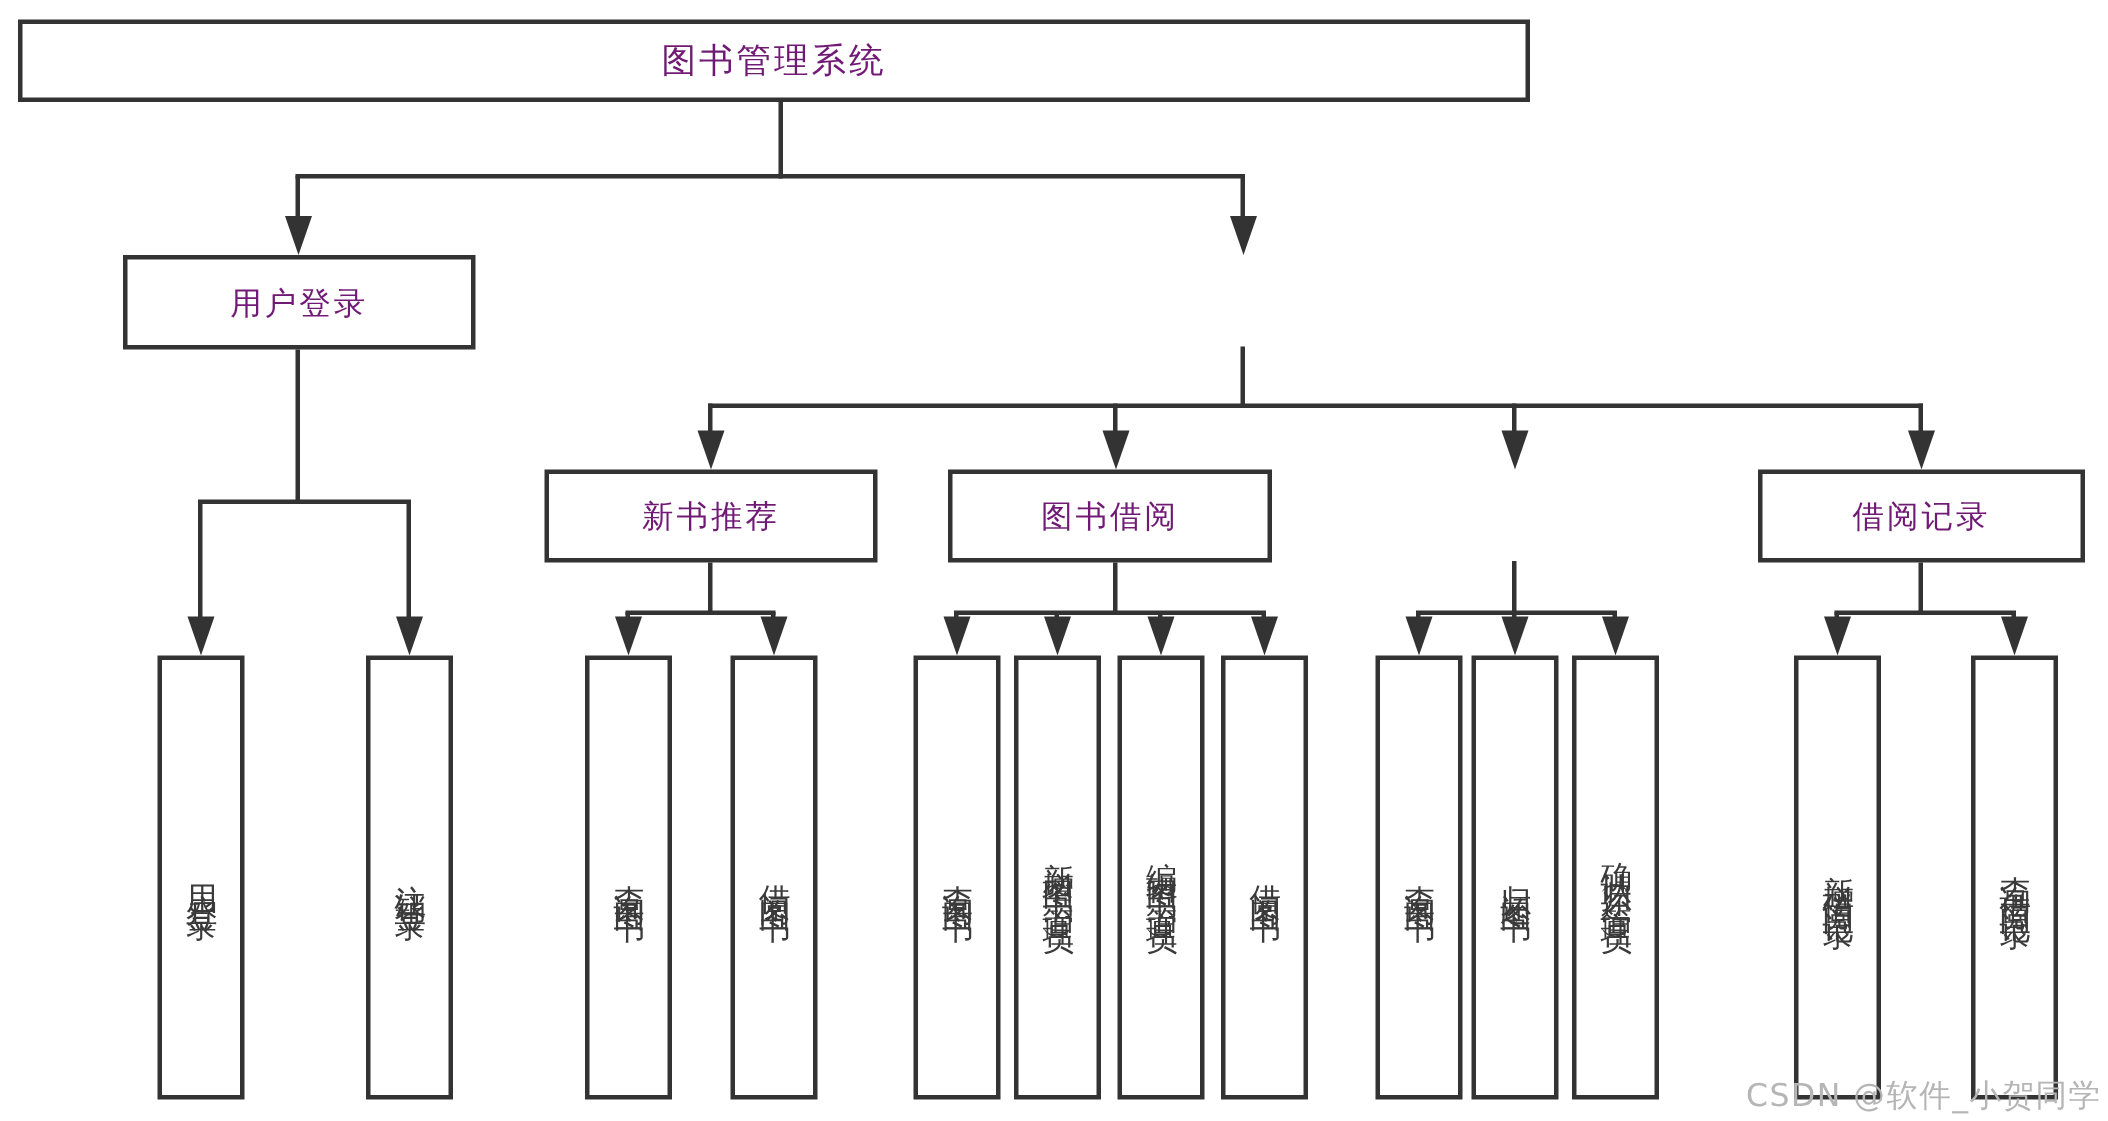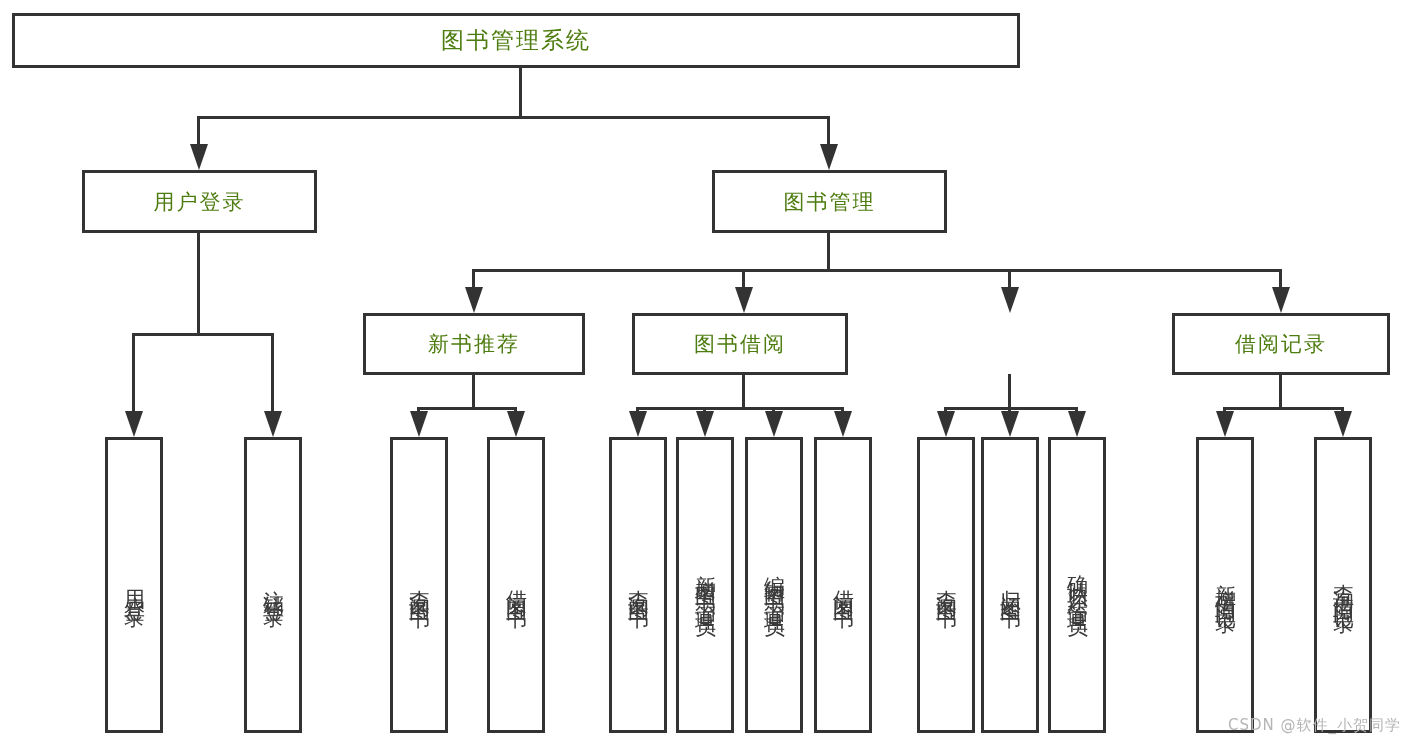--- a/index.html
+++ b/index.html
@@ -20,21 +20,21 @@
     background: #ffffff;
     border: 3px solid #333333;
     box-sizing: border-box;
     display: flex;
     align-items: center;
     justify-content: center;
     z-index: 2;
   }
   .h-label {
     font-size: 21px;
-    color: #4d7c0f;
+    color: #701a75;
     letter-spacing: 2px;
     white-space: nowrap;
   }
   .root-size { font-size: 23px; }
   .v-label {
     writing-mode: vertical-lr;
     text-orientation: mixed;
     font-size: 21px;
     color: #3a3a3a;
     letter-spacing: 6px;
@@ -55,21 +55,21 @@
     height: 0;
     border-left: 9px solid transparent;
     border-right: 9px solid transparent;
     border-top: 26px solid #333333;
     z-index: 1;
   }
   .watermark {
     position: absolute;
     top: 716px;
     right: 4px;
-    font-size: 15px;
+    font-size: 21px;
     color: #b5b5b5;
     letter-spacing: 1px;
     z-index: 5;
     white-space: nowrap;
   }
 </style>
 </head>
 <body>
 
 <div class="canvas">
@@ -133,23 +133,20 @@
   <div class="vline" style="left:1341px; top:408px; height:6px;"></div>
   <div class="arrowhead" style="left:1334px; top:411px;"></div>
 
   <div class="box" style="left:12px; top:13px; width:1008px; height:55px;">
     <span class="h-label root-size">图书管理系统</span>
   </div>
 
   <div class="box" style="left:82px; top:170px; width:235px; height:63px;">
     <span class="h-label">用户登录</span>
   </div>
-  <div class="box" style="left:712px; top:170px; width:235px; height:63px;">
-    <span class="h-label">图书管理</span>
-  </div>
 
   <div class="box" style="left:632px; top:313px; width:216px; height:62px;">
     <span class="h-label">图书借阅</span>
   </div>
   <div class="box" style="left:363px; top:313px; width:222px; height:62px;">
     <span class="h-label">新书推荐</span>
   </div>
   <div class="box" style="left:1172px; top:313px; width:218px; height:62px;">
     <span class="h-label">借阅记录</span>
   </div>

